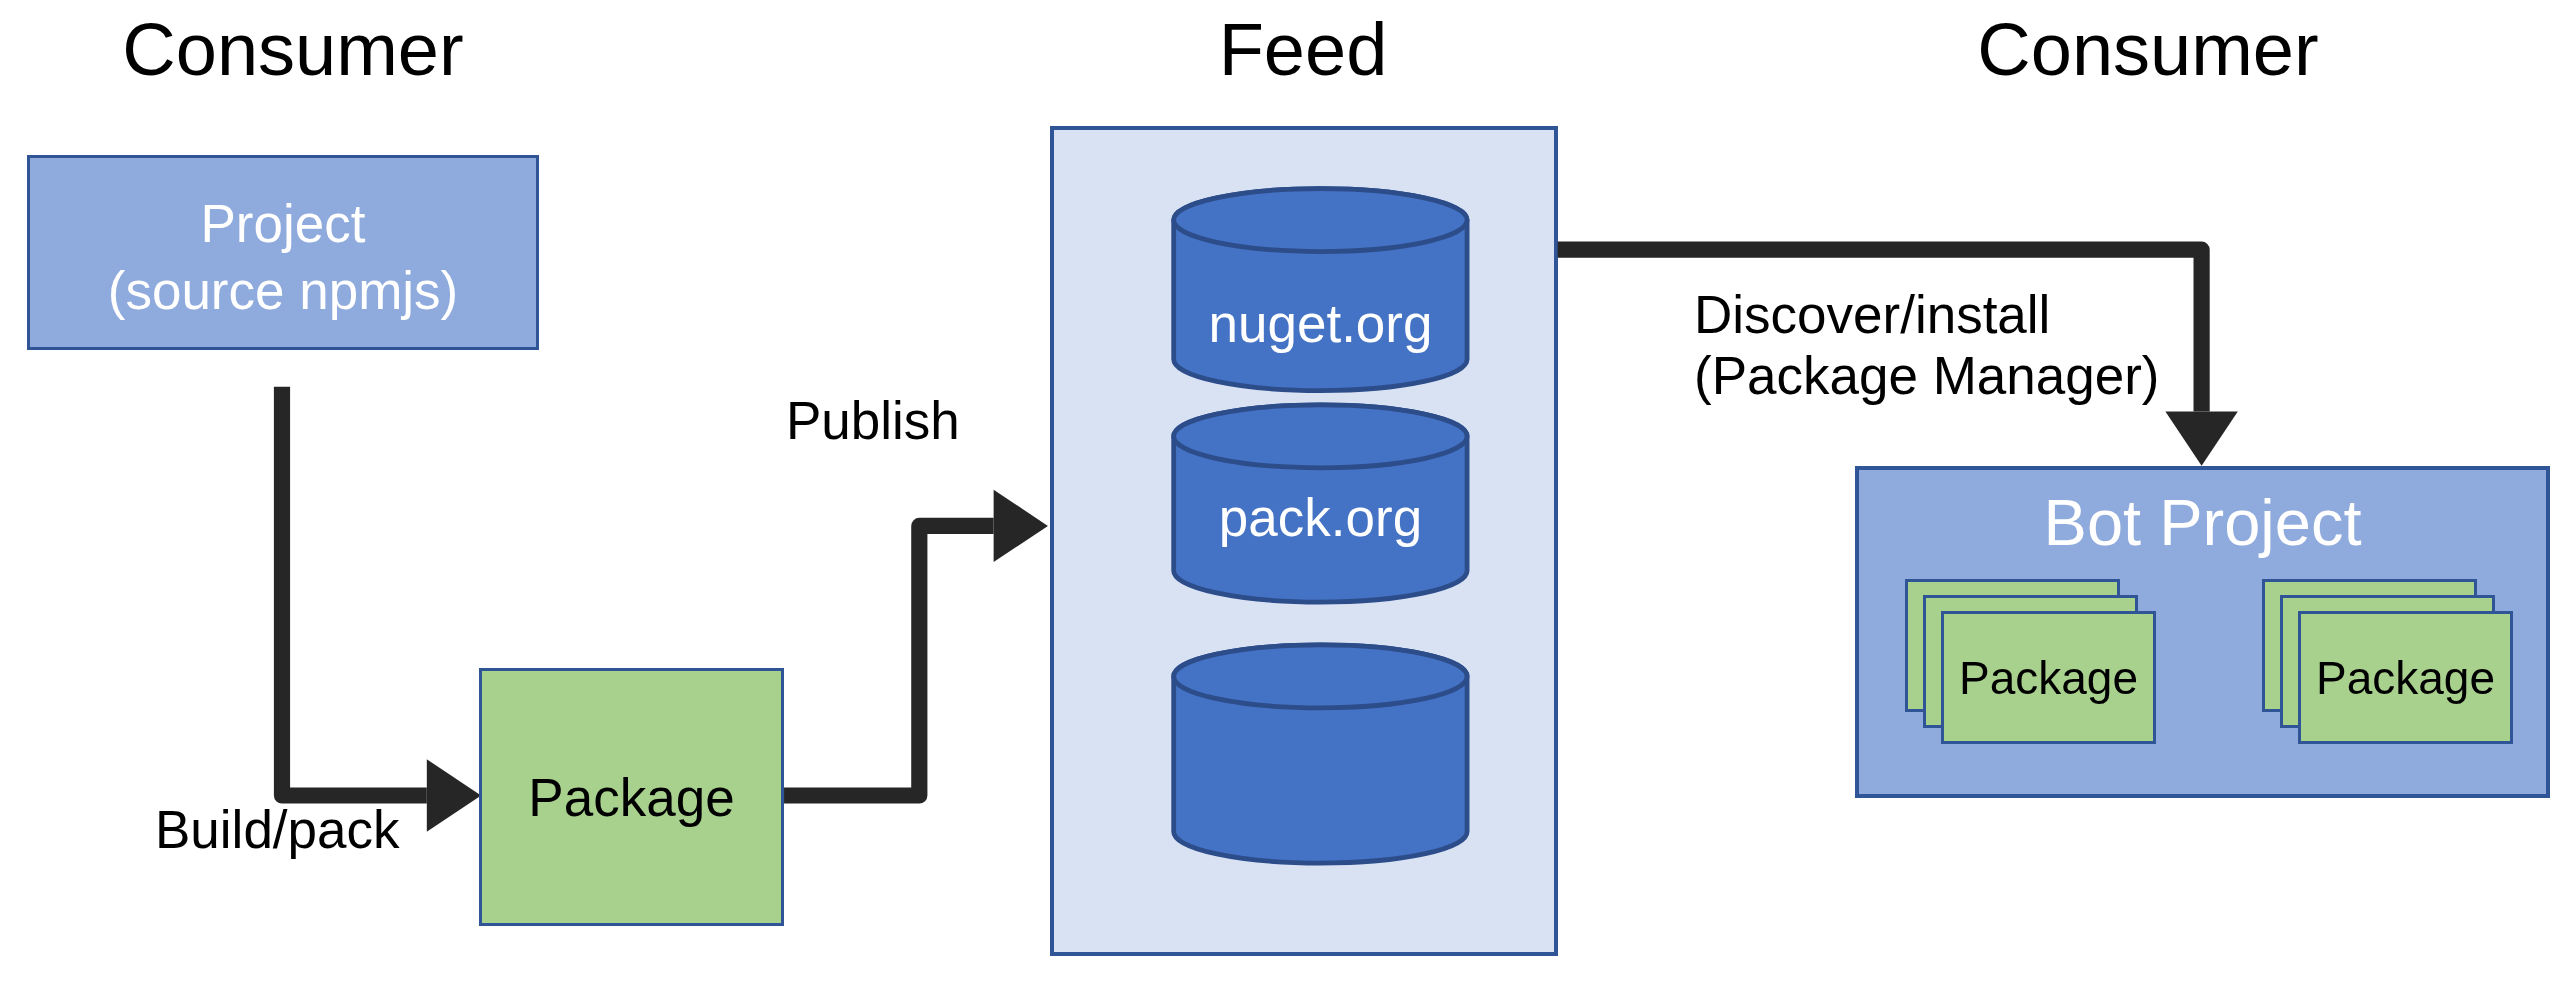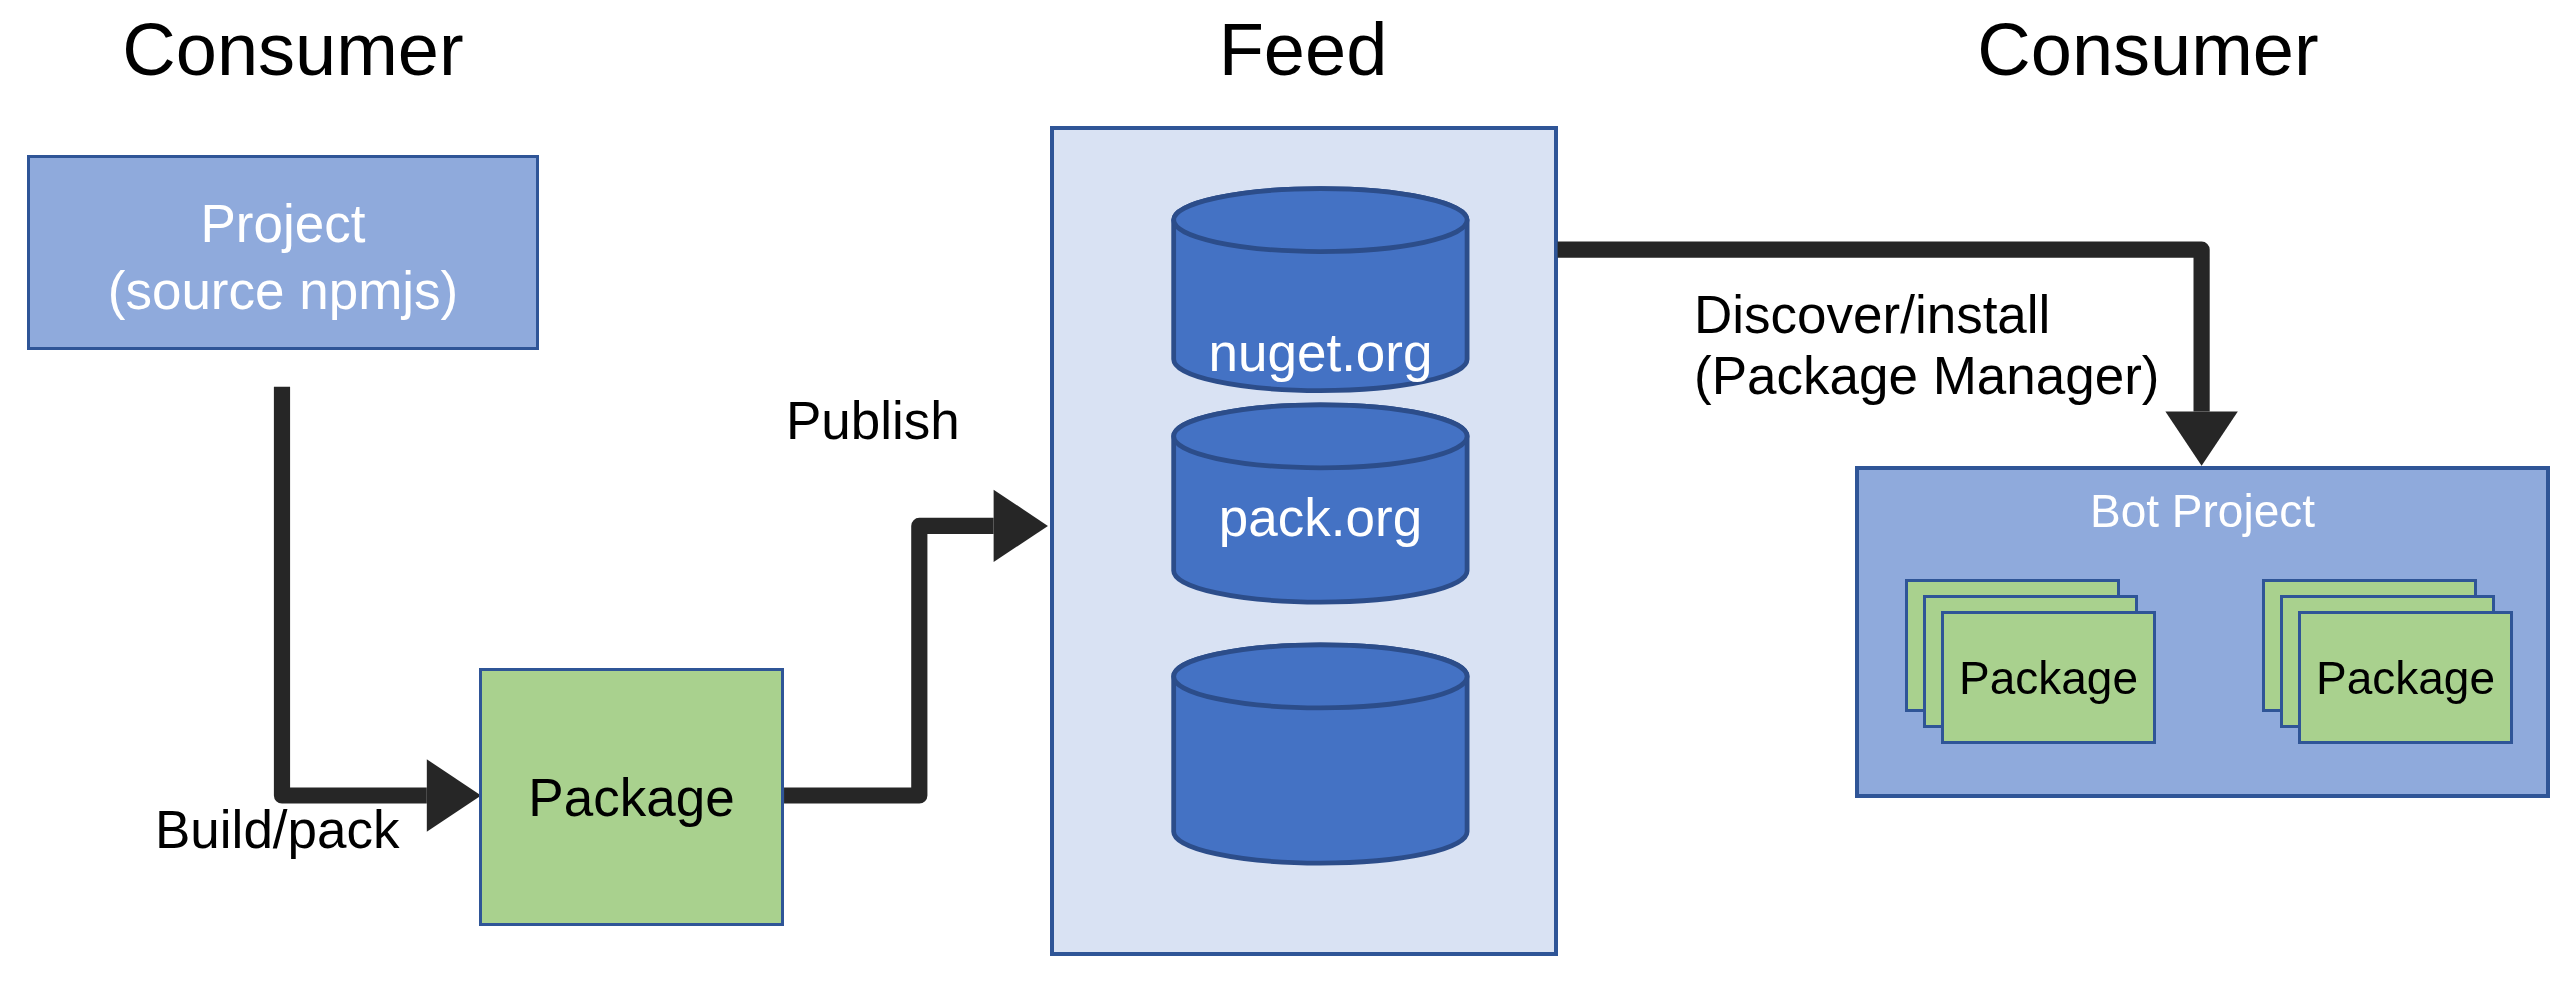--- a/index.html
+++ b/index.html
@@ -34,38 +34,38 @@
 
   .feed-container{
     position:absolute;left:1050px;top:126px;width:508px;height:830px;
     background:var(--container-blue);border:4.8px solid var(--border-navy);
     box-sizing:border-box;
   }
   .cyl-label{
     position:absolute;left:1174px;width:293px;text-align:center;
     color:var(--text-light);font-size:53px;line-height:64px;
   }
-  #cyl-label-nuget{top:292px;margin-top:29px;}
+  #cyl-label-nuget{top:292px;}
   #cyl-label-npmjs{top:486px;}
   #cyl-label-private{top:711px;line-height:61px;}
 
   .flow-label{
     position:absolute;color:var(--text-dark);font-size:53px;line-height:64px;white-space:nowrap;margin-top:8px;
   }
   #label-publish{left:786px;top:381px;}
   #label-buildpack{left:155px;top:790px;}
   #label-discover{left:1694px;top:276px;line-height:61px;}
 
   .bot-project{
     position:absolute;left:1855px;top:466px;width:695px;height:332px;
     background:var(--box-blue);border:4.8px solid var(--border-navy);box-sizing:border-box;
   }
   .bot-title{
     position:absolute;left:0;top:14.3px;width:100%;text-align:center;
-    color:var(--text-light);font-size:46px;line-height:1.2;
+    color:var(--text-light);font-size:65px;line-height:1.2;
   }
   .pkg-card{
     position:absolute;width:215px;height:133px;background:var(--box-green);
     border:3.8px solid var(--border-navy);box-sizing:border-box;
     display:flex;justify-content:center;align-items:center;
   }
   .pkg-card .line{color:var(--text-dark);font-size:46px;}
   
   #lstack-back{left:46px;top:109px;}
   #lstack-mid{left:64px;top:125px;}

